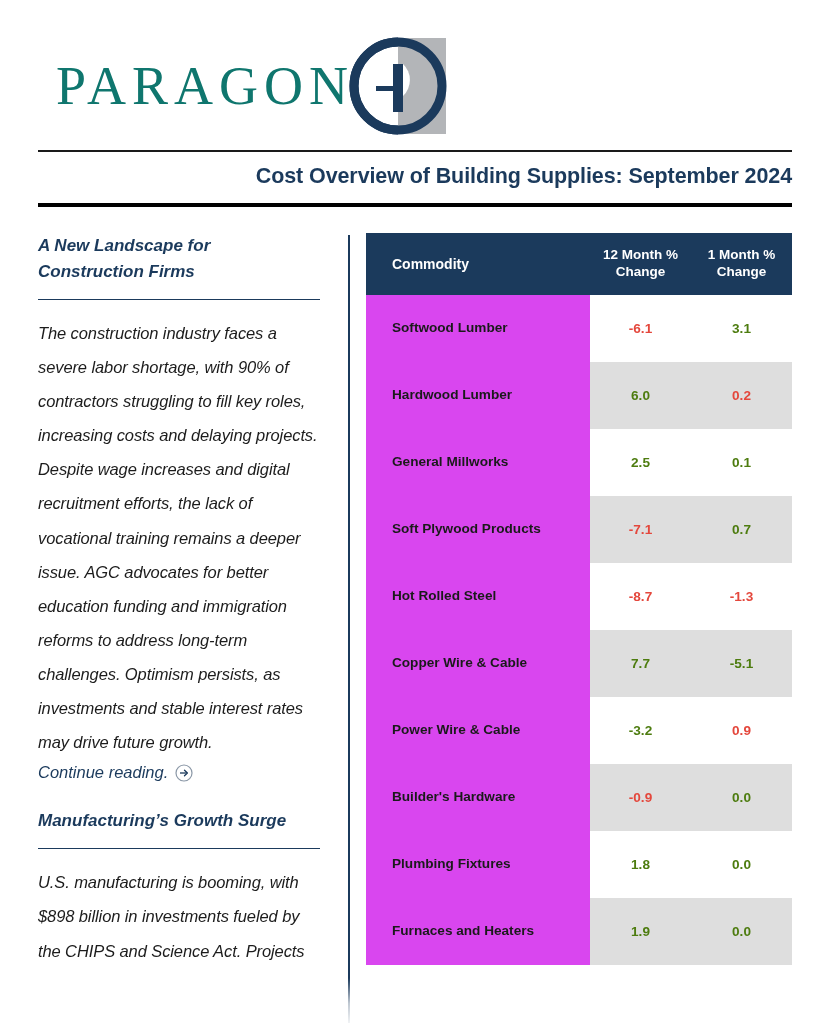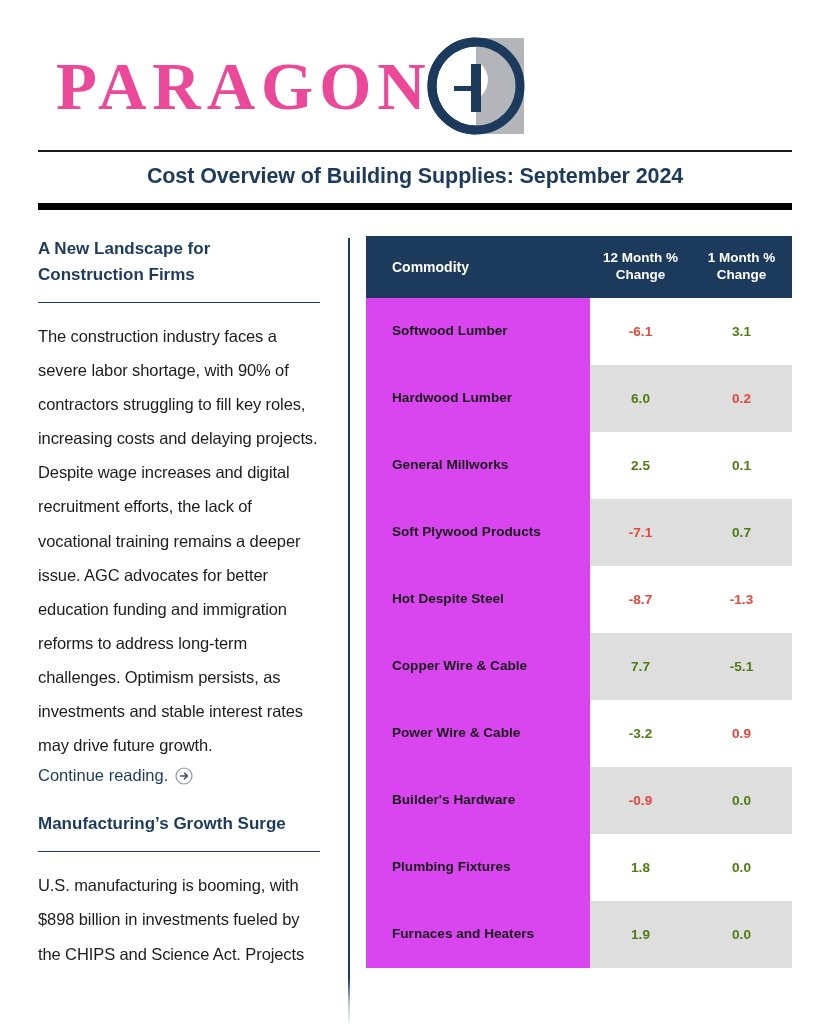--- a/index.html
+++ b/index.html
@@ -33,25 +33,25 @@
   .logo-wrap {
     position: absolute;
     left: 56px;
     top: 38px;
     display: flex;
     align-items: center;
     height: 96px;
   }
   .word-paragon {
     font-family: "Liberation Serif", serif;
-    font-size: 67px;
+    font-size: 54px;
     letter-spacing: 6px;
-    color: #ec4899;
+    color: #0f766e;
     line-height: 1;
-    font-weight: 700;
+    font-weight: 400;
   }
   .logo-mark {
     width: 104px;
     height: 104px;
     position: relative;
     margin-left: -8px;
     margin-right: -6px;
     flex: none;
   }
   .word-post {
@@ -61,23 +61,23 @@
     color: #b3b5b8;
     line-height: 1;
     font-weight: 400;
     margin-left: 4px;
   }
 
   
   .title-band {
     margin: 0 38px;
     border-top: 2px solid #1a1a1a;
-    border-bottom: 7px solid #000000;
+    border-bottom: 4px solid #000000;
     padding: 12px 0 14px 0;
-    text-align: center;
+    text-align: right;
   }
   .title-band h1 {
     margin: 0;
     font-size: 21.5px;
     font-weight: bold;
     color: #1b3a5c;
     letter-spacing: -0.1px;
   }
 
   
@@ -85,20 +85,21 @@
     display: flex;
     margin-top: 26px;
     height: 790px;
   }
   .col-left {
     width: 396px;
     padding-left: 38px;
     padding-right: 28px;
     box-sizing: border-box;
     position: relative;
+    font-style: italic;
   }
   .divider {
     width: 2px;
     background: #1b3a5c;
     margin-top: 2px;
     margin-bottom: 0;
     flex: none;
   }
   .col-right {
     flex: 1;
@@ -298,21 +299,21 @@
               <td class="td-name">General Millworks</td>
               <td class="td-num">2.5</td>
               <td class="td-num">0.1</td>
             </tr>
             <tr class="shaded">
               <td class="td-name">Soft Plywood Products</td>
               <td class="td-num neg">-7.1</td>
               <td class="td-num">0.7</td>
             </tr>
             <tr>
-              <td class="td-name">Hot Despite Steel</td>
+              <td class="td-name">Hot Rolled Steel</td>
               <td class="td-num neg">-8.7</td>
               <td class="td-num neg">-1.3</td>
             </tr>
             <tr class="shaded">
               <td class="td-name">Copper Wire &amp; Cable</td>
               <td class="td-num">7.7</td>
               <td class="td-num">-5.1</td>
             </tr>
             <tr>
               <td class="td-name">Power Wire &amp; Cable</td>

